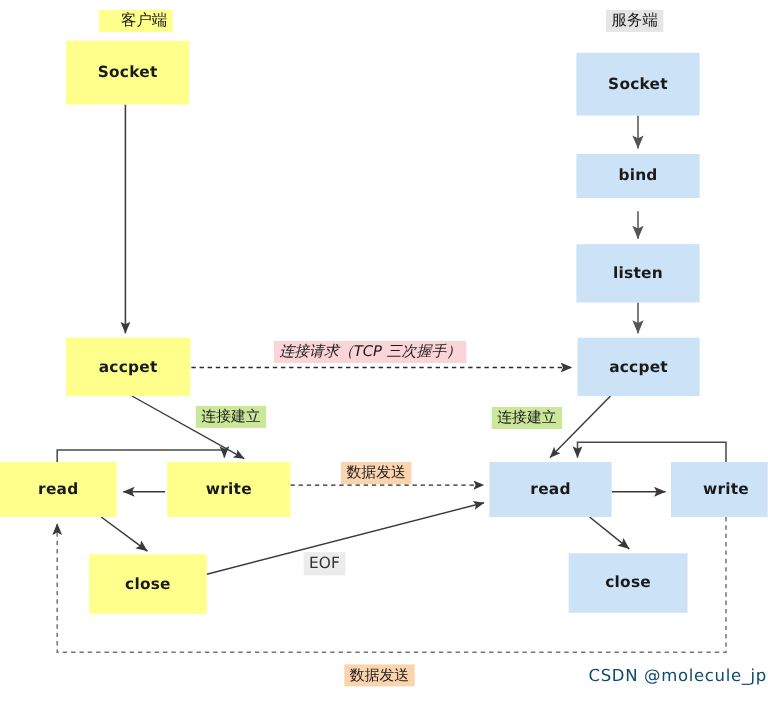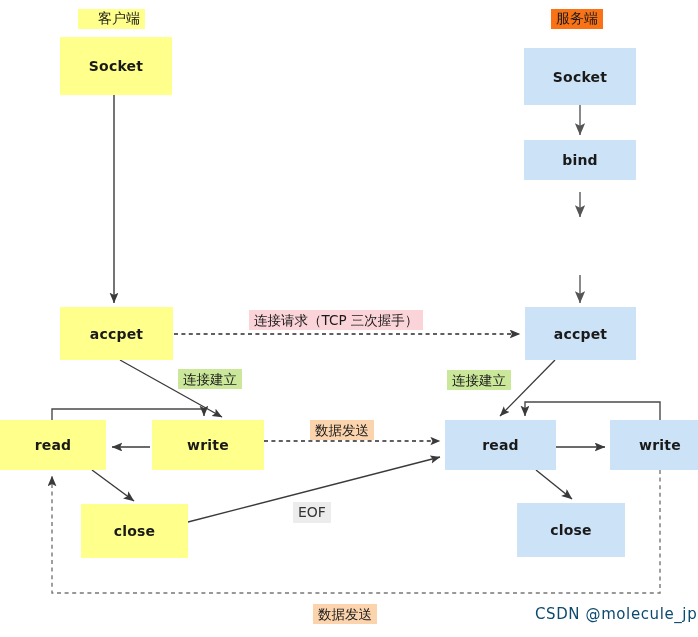--- a/index.html
+++ b/index.html
@@ -48,21 +48,21 @@
     position: absolute;
     font-size: 14px;
     font-weight: 400;
     color: #1a1a1a;
     padding: 1px 5px;
     white-space: nowrap;
     font-family: "DejaVu Sans", "Liberation Sans", sans-serif;
     box-sizing: border-box;
   }
   .title-client { background: #ffff8c; }
-  .title-server { background: #f97316; }
+  .title-server { background: #e5e5e5; }
 
   .edge-label {
     position: absolute;
     font-size: 13.5px;
     color: #1a1a1a;
     padding: 1px 5px;
     white-space: nowrap;
     font-family: "DejaVu Sans", "Liberation Sans", sans-serif;
     box-sizing: border-box;
     line-height: 1.35;
@@ -122,53 +122,54 @@
 
     <line x1="536" y1="470" x2="572" y2="499" stroke="#3a3a3a" stroke-width="1.4" marker-end="url(#ah)"></line>
 
     <line x1="264" y1="441" x2="440" y2="441" stroke="#2b2b2b" stroke-width="1.3" stroke-dasharray="4,3.4" marker-end="url(#ah)"></line>
 
     <line x1="188" y1="522" x2="440" y2="457" stroke="#3a3a3a" stroke-width="1.3" marker-end="url(#ah)"></line>
 
     <path d="M 660,470 L 660,593 L 52,593 L 52,476" fill="none" stroke="#777777" stroke-width="1.4" stroke-dasharray="4,3.6" marker-end="url(#ah)"></path>
   </svg>
 
-  <div class="col-title title-client" style="left:78px; top:9px;padding-left:20px;">客户端</div>
+  <div class="col-title title-client" style="left:90px; top:9px;padding-left:20px;">客户端</div>
   <div class="col-title title-server" style="left:551px; top:9px;">服务端</div>
 
   <div class="node node-client" style="left:60px; top:37px; width:112px; height:58px;">Socket</div>
 
   <div class="node node-client" style="left:60px; top:307px; width:113px; height:53px;">accpet</div>
 
   <div class="node node-client" style="left:0px; top:420px; width:106px; height:50px;">read</div>
 
   <div class="node node-client" style="left:152px; top:420px; width:112px; height:50px;">write</div>
 
   <div class="node node-client" style="left:81px; top:504px; width:107px; height:54px;">close</div>
 
   <div class="node node-server" style="left:524px; top:48px; width:112px; height:57px;">Socket</div>
 
   <div class="node node-server" style="left:524px; top:140px; width:112px; height:40px;">bind</div>
 
+  <div class="node node-server" style="left:524px; top:222px; width:112px; height:53px;">listen</div>
 
   <div class="node node-server" style="left:525px; top:307px; width:111px; height:53px;text-align:center;">accpet</div>
 
   <div class="node node-server" style="left:445px; top:420px; width:111px; height:50px;">read</div>
 
   <div class="node node-server" style="left:610px; top:420px; width:100px; height:50px;">write</div>
 
   <div class="node node-server" style="left:517px; top:503px; width:108px; height:54px;">close</div>
 
-  <div class="edge-label label-pink" style="left:249px; top:310px;">连接请求（TCP 三次握手）</div>
+  <div class="edge-label label-pink" style="left:249px; top:310px;font-style:italic;">连接请求（TCP 三次握手）</div>
 
   <div class="edge-label label-green" style="left:178px; top:369px;">连接建立</div>
 
   <div class="edge-label label-green" style="left:447px; top:370px;">连接建立</div>
 
   <div class="edge-label label-orange" style="left:310px; top:420px;">数据发送</div>
 
-  <div class="edge-label label-gray" style="left:293px; top:502px;">EOF</div>
+  <div class="edge-label label-gray" style="left:276px; top:502px;">EOF</div>
 
   <div class="edge-label label-orange" style="left:313px; top:604px;">数据发送</div>
 
   <div class="watermark" style="left:535px; top:605px;">CSDN @molecule_jp</div>
 
 </div>
 
 </body></html>

